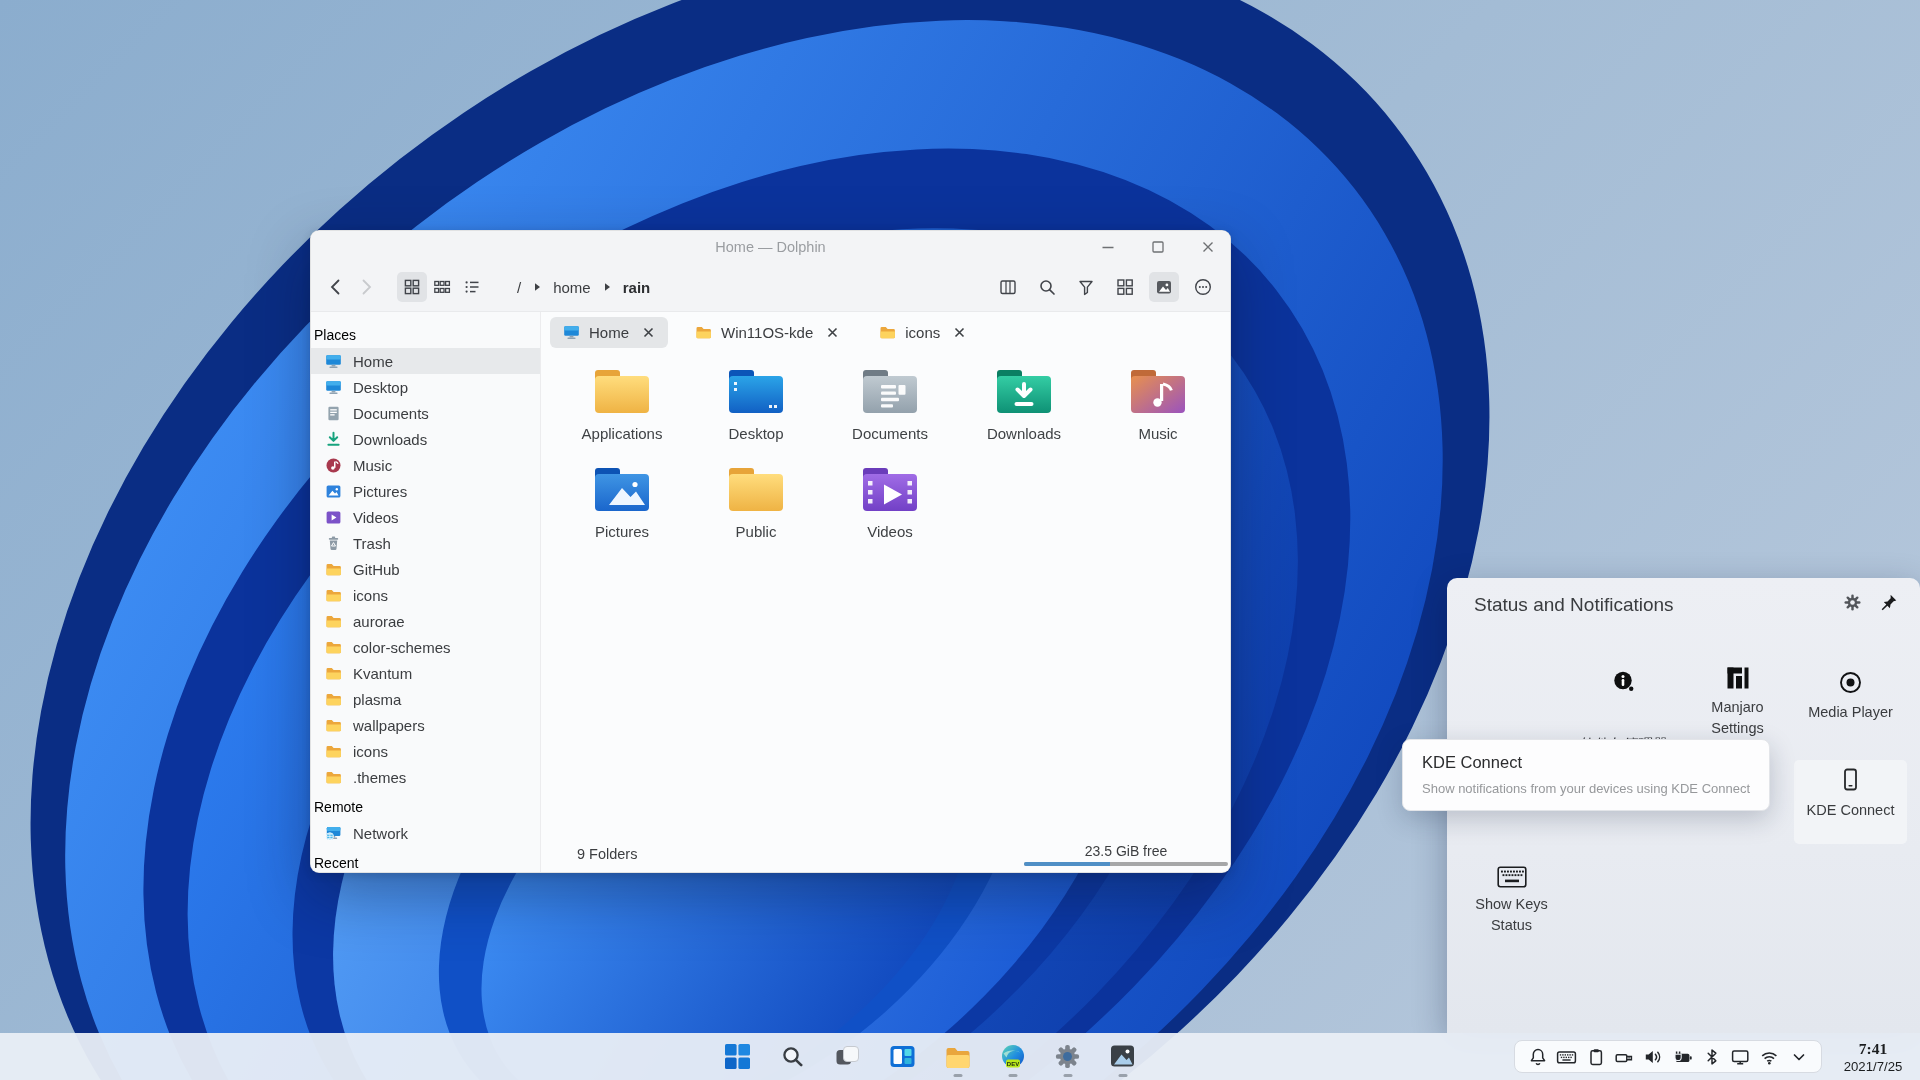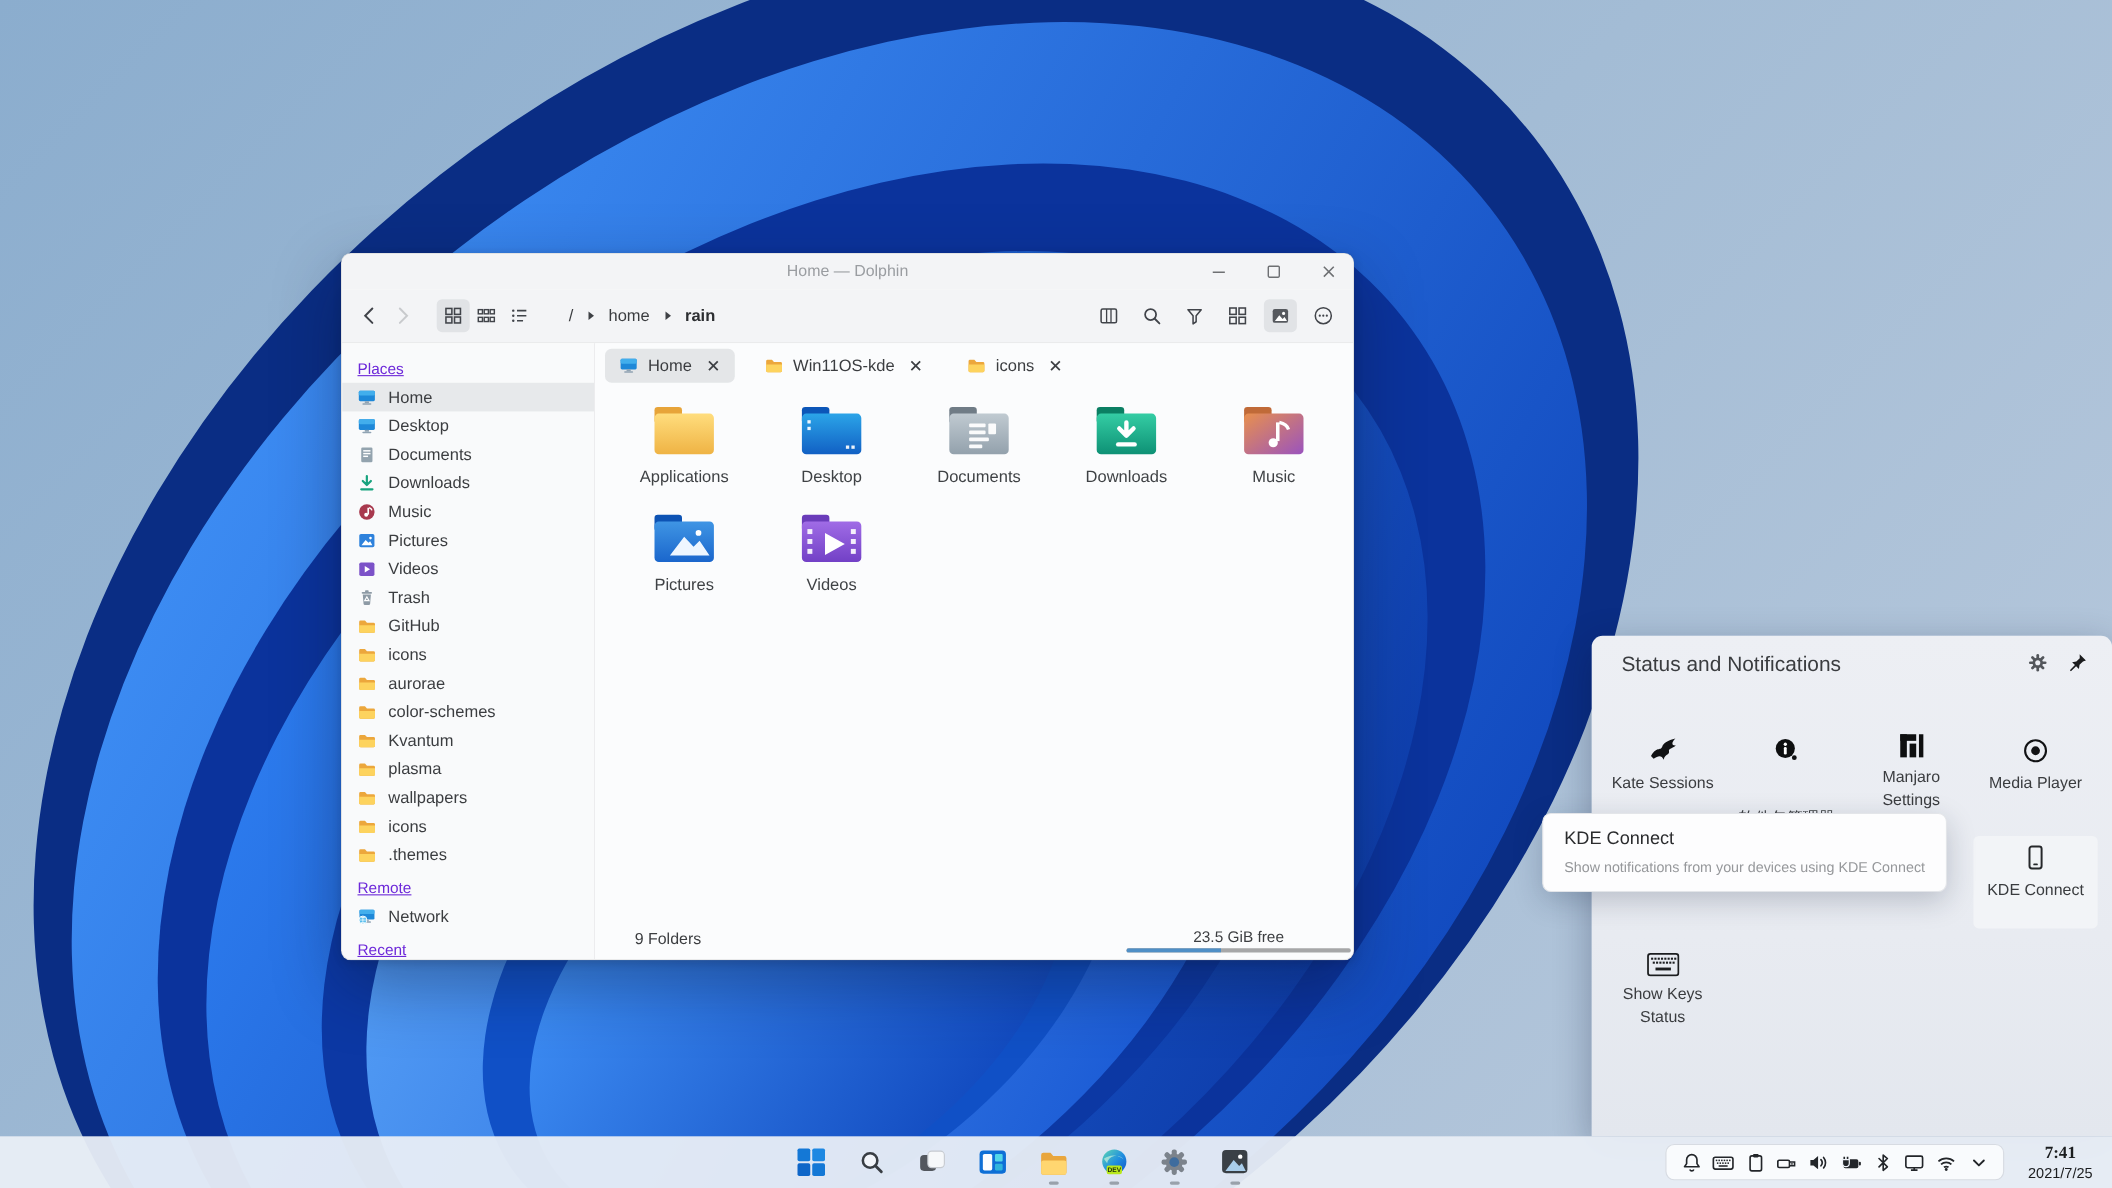--- a/index.html
+++ b/index.html
@@ -28,21 +28,21 @@
   #crumb{display:flex;align-items:center;gap:6px;margin-left:26px;font-size:15px;color:#3b3d40;}
   #crumb .seg{padding:2px 4px;}
   #crumb .last{font-weight:700;color:#2c2e31;}
   #tb-spacer{flex:1;}
   #tb-right{display:flex;align-items:center;gap:9px;margin-right:12px;}
 
   #winbody{flex:1;display:flex;min-height:0;}
   
   #places{width:230px;flex:none;background:#f9fafb;border-right:1px solid #ececee;
           padding-top:6px;box-sizing:border-box;overflow:hidden;font-size:15px;}
-  .side-header{height:26px;line-height:26px;padding-left:14px;color:#6d28d9;font-size:14px;margin-top:4px;text-decoration:underline;}
+  .side-header{height:26px;line-height:26px;padding-left:3px;color:#000000;font-size:14px;margin-top:4px;}
   .side-item{height:26px;display:flex;align-items:center;padding-left:14px;gap:11px;cursor:default;}
   .side-item.sel{background:#e7e9eb;}
   .side-item .si{width:17px;height:17px;flex:none;}
   .side-item .sl{color:#3b3d40;white-space:nowrap;}
 
   #mainview{flex:1;display:flex;flex-direction:column;min-width:0;background:#fbfcfd;}
   #tabbar{height:38px;flex:none;display:flex;align-items:flex-end;padding-left:9px;gap:14px;}
   .tab{height:31px;display:flex;align-items:center;gap:9px;padding:0 13px;border-radius:6px;
        font-size:15px;color:#3b3d40;margin-bottom:2px;cursor:default;}
   .tab.active{background:#e4e6e8;}
@@ -628,20 +628,29 @@
                     <rect x="5" y="17" width="54" height="37" rx="4" fill="url(#g-pic)"></rect>
                     <circle cx="45" cy="27.5" r="2.6" fill="#fff"></circle>
                     <path d="M19 48 L32 31 L40.5 40 L46 34.5 L55 48 Z" fill="#eef6ff"></path>
                   </svg>
                 </span>
                 <span class="flab">Pictures</span>
               </div>
               <div class="fcell">
                 <span class="fic">
                   <svg width="64" height="64" viewBox="0 0 64 64">
+                    <rect x="5" y="11" width="25" height="15" rx="3" fill="#e7a439"></rect>
+                    <rect x="5" y="17" width="54" height="37" rx="4" fill="url(#g-yel)"></rect>
+                  </svg>
+                </span>
+                <span class="flab">Public</span>
+              </div>
+              <div class="fcell">
+                <span class="fic">
+                  <svg width="64" height="64" viewBox="0 0 64 64">
                     <rect x="5" y="11" width="25" height="15" rx="3" fill="#6a3cba"></rect>
                     <rect x="5" y="17" width="54" height="37" rx="4" fill="url(#g-vid)"></rect>
                     <g fill="#fff" opacity=".9">
                       <rect x="10" y="24" width="4.5" height="4.5"></rect>
                       <rect x="10" y="33" width="4.5" height="4.5"></rect>
                       <rect x="10" y="42" width="4.5" height="4.5"></rect>
                       <rect x="49.5" y="24" width="4.5" height="4.5"></rect>
                       <rect x="49.5" y="33" width="4.5" height="4.5"></rect>
                       <rect x="49.5" y="42" width="4.5" height="4.5"></rect>
                     </g>
@@ -682,28 +691,20 @@
             </svg>
           </span>
         <span>
             <svg width="19" height="19" viewBox="0 0 20 20">
               <path d="M12.2 1.8 l6 6 -2.8 .9 -3.3 3.3 -.6 4 -2.7-2.7 -4.9 4.9 -1.1-1.1 4.9-4.9 -2.7-2.7 4-.6 3.3-3.3 Z" fill="#1b1c1e"></path>
             </svg>
           </span>
       </div>
     </div>
     <div id="panel-grid">
-        <div class="pitem" style="grid-area: 1 / 1;">
-          <span class="pic">
-            <svg width="27" height="27" viewBox="0 0 28 28">
-              <path d="M3 19 C8 10 12 14 13.5 10.5 C14.5 7 19 4 26 2.5 C21.5 7 23 9.5 26.5 9 C22 12.5 19.5 11.5 20 15 C20.5 18 16 17 15 22.5 C13 18 10 18.5 5.5 21.5 Z" fill="#111214"></path>
-            </svg>
-          </span>
-          <span class="plab">Kate Sessions</span>
-        </div>
         <div class="pitem" style="grid-area: 1 / 2; gap: 32px;">
           <span class="pic">
             <svg width="27" height="27" viewBox="0 0 27 27">
               <circle cx="12" cy="11.5" r="8.7" fill="#0e0f10"></circle>
               <circle cx="12" cy="7.6" r="1.5" fill="#fff"></circle>
               <rect x="10.7" y="10" width="2.6" height="7" rx="1.2" fill="#fff"></rect>
               <circle cx="20.2" cy="19.8" r="2.2" fill="#0e0f10"></circle>
             </svg>
           </span>
           <span class="plab">软件包管理器</span>

